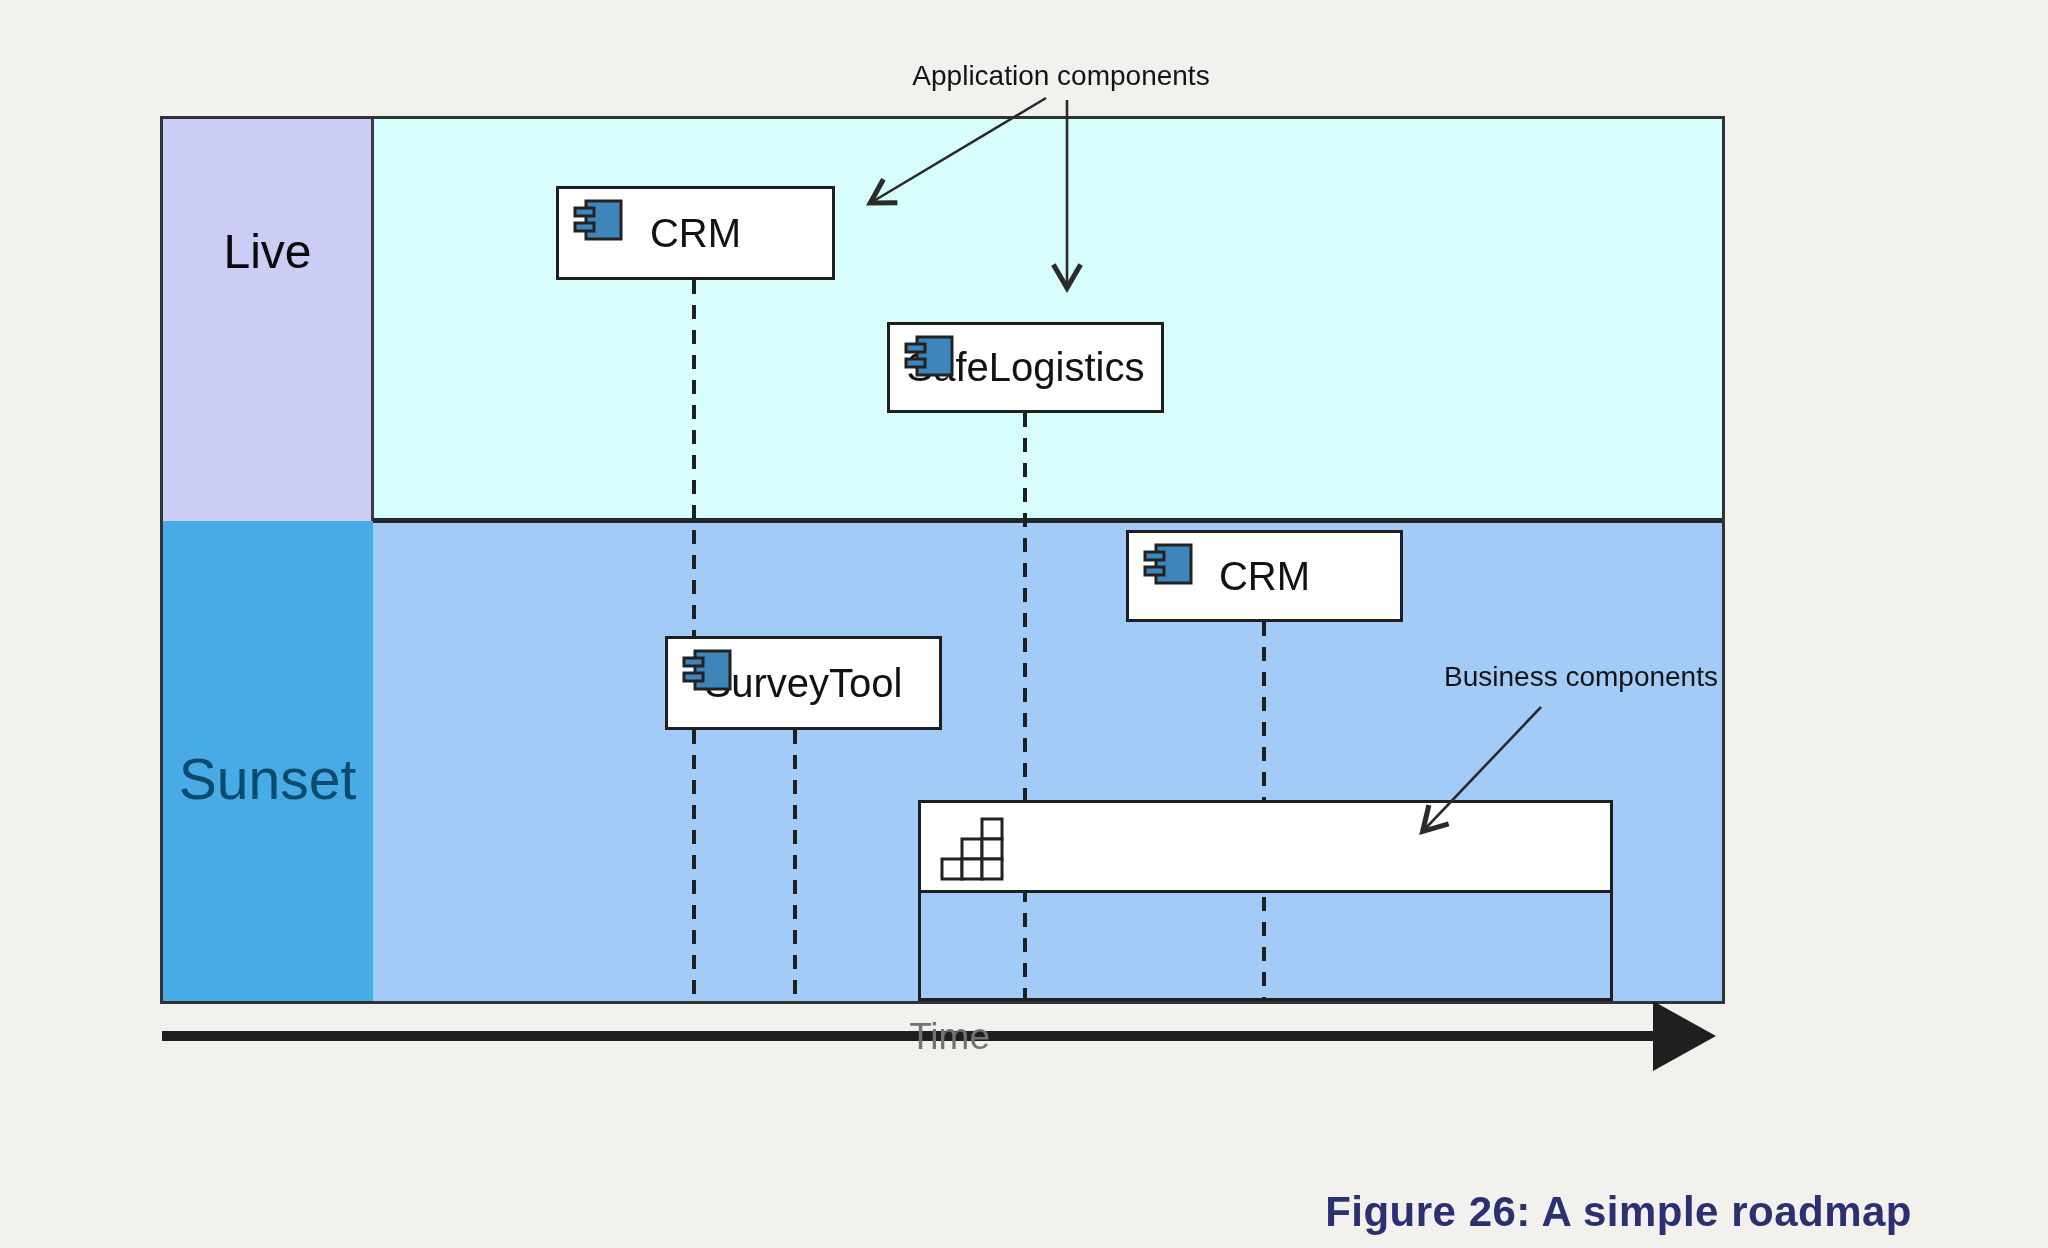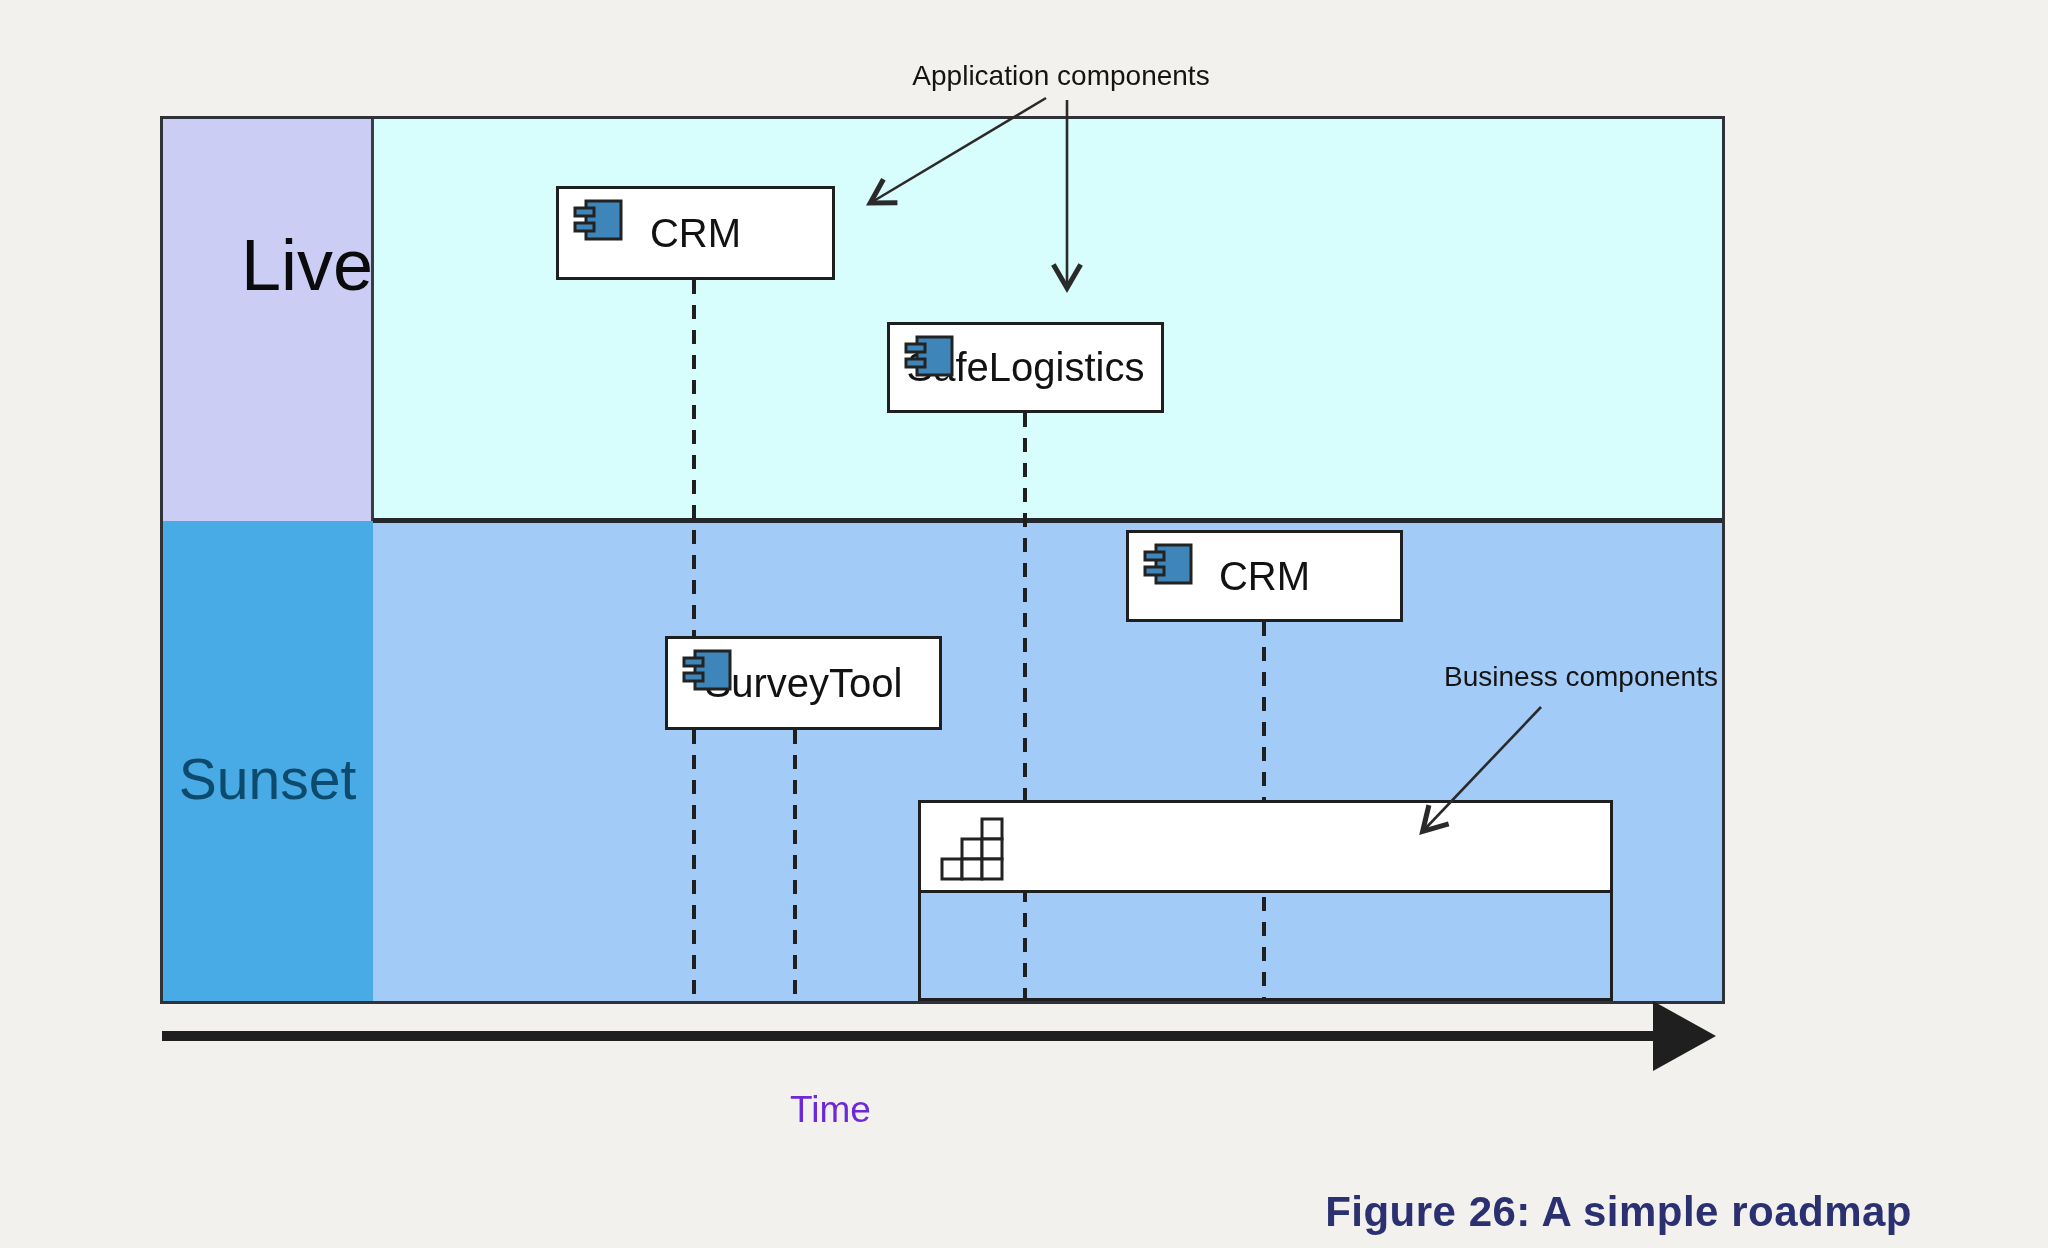--- a/index.html
+++ b/index.html
@@ -22,21 +22,21 @@
   #live-label-divider { left: 371px; top: 118px; width: 3px; height: 403px; background: #3a3d42; z-index: 1; }
   #lane-divider { left: 373px; top: 518px; width: 1350px; height: 5px; background: #24272b; z-index: 1; }
 
   #chart-frame {
     left: 160px; top: 116px; width: 1565px; height: 888px;
     border: 3px solid #2f3237; z-index: 3; pointer-events: none;
   }
 
   
   .lane-label { position: absolute; left: 162px; width: 211px; text-align: center; z-index: 2; }
-  #live-label   { top: 224px; font-size: 72px; color: #0b0b0b; text-align: right; }
+  #live-label   { top: 224px; font-size: 48px; color: #0b0b0b; }
   #sunset-label { top: 746px; font-size: 57px; color: #0c4a6e; }
 
   
   #lifelines-svg  { left: 0; top: 0; z-index: 1; }
   #arrows-svg     { left: 0; top: 0; z-index: 4; pointer-events: none; }
 
   
   .node-box {
     position: absolute; z-index: 2;
     background: #ffffff; border: 3px solid #1f1f1f;
@@ -59,22 +59,22 @@
 
   
   .annotation {
     position: absolute; z-index: 4; font-size: 28px; color: #141414; text-align: center;
   }
   #annotation-app-components { left: 896px;  top: 60px;  width: 330px; }
   #annotation-biz-capability { left: 1421px; top: 661px; width: 320px; }
 
   
   #time-label {
-    position: absolute; left: 790px; top: 1089px; width: 200px;
-    text-align: left; font-size: 37px; color: #6d28d9; z-index: 4;
+    position: absolute; left: 790px; top: 1016px; width: 200px;
+    text-align: right; font-size: 37px; color: #737373; z-index: 4;
   }
 
   
   #figure-caption {
     position: absolute; left: 1300px; top: 1188px; width: 612px;
     text-align: right; font-size: 42px; font-weight: bold; color: #2b3170; z-index: 4;
     letter-spacing: 0.5px;
   }
 </style>
 </head>

